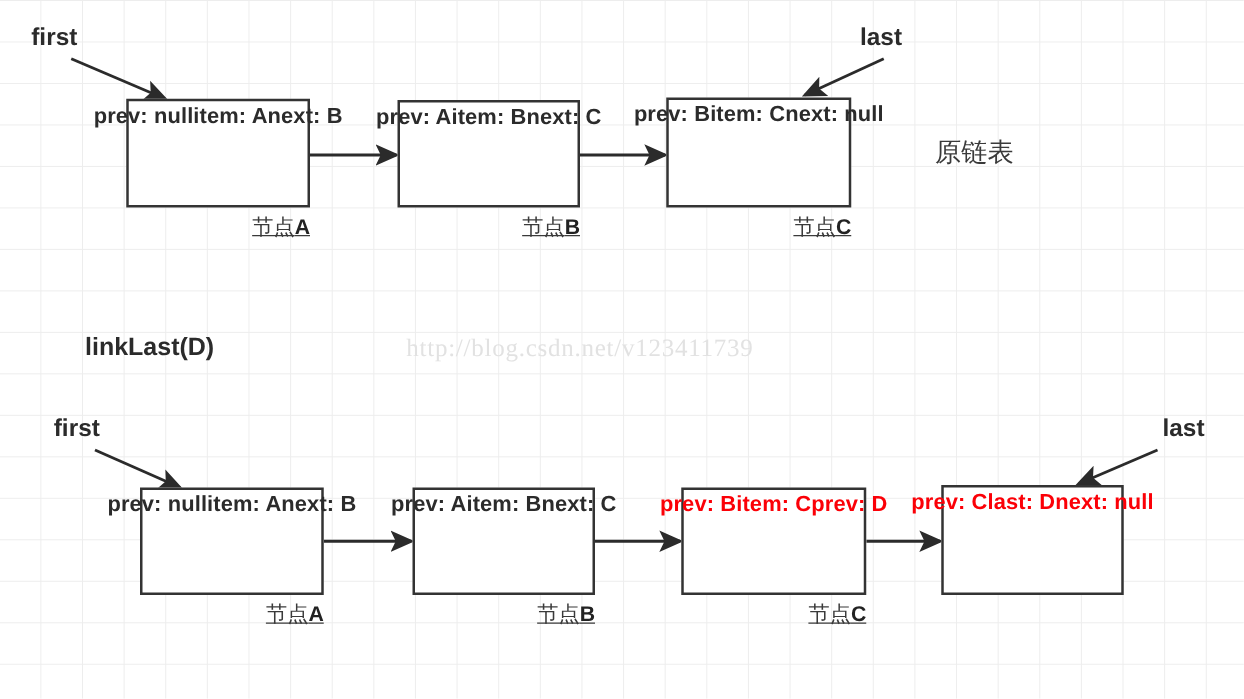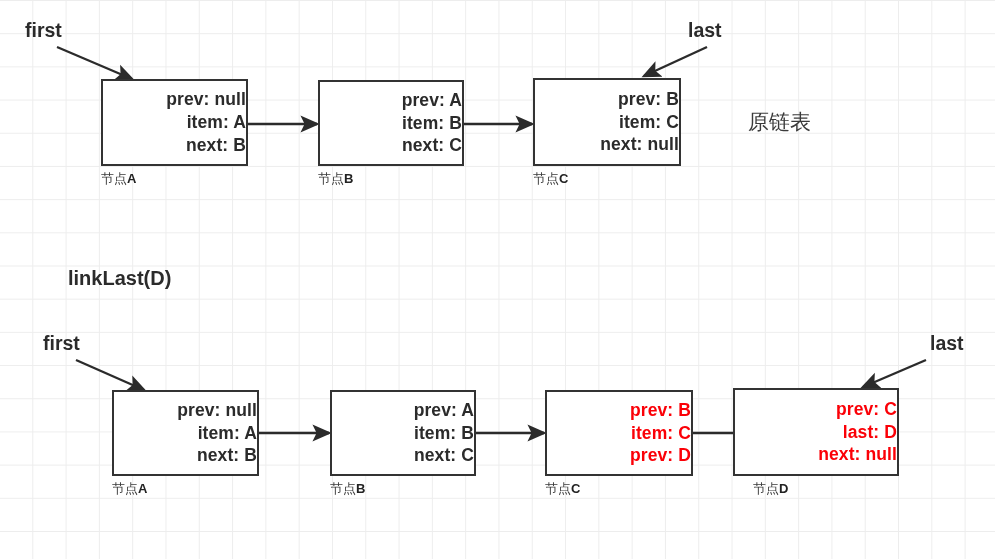--- a/index.html
+++ b/index.html
@@ -29,40 +29,40 @@
     width: 995px;
     height: 559px;
     pointer-events: none;
   }
   .node-box {
     position: absolute;
     box-sizing: border-box;
     background: #ffffff;
     border: 2.5px solid #333333;
     display: flex;
-    flex-direction: column;
-    align-items: flex-end;
+    align-items: flex-start;
     justify-content: center;
     line-height: 1.30;
   }
   .node-line {
     font-weight: bold;
     font-size: 17.5px;
     white-space: nowrap;
     letter-spacing: 0.1px;
   }
   .node-box.black .node-line { color: #2b2b2b; }
   .node-box.red .node-line { color: #fb0007; }
   .node-caption {
     position: absolute;
-    font-size: 13px;
+    font-size: 17px;
     color: #3a3a3a;
     white-space: nowrap;
-    text-align: left;
+    text-align: right;
     font-family: "DejaVu Sans", "Liberation Sans", sans-serif;
+    text-decoration: underline;
   }
   .node-caption b {
     font-family: "Liberation Sans", "DejaVu Sans", sans-serif;
     font-weight: bold;
     color: #222;
   }
   .ptr-label {
     position: absolute;
     font-size: 19.5px;
     font-weight: bold;
@@ -144,20 +144,21 @@
   <div class="node-box black" style="left:533px; top:78px; width:148px; height:88px;">
     <div class="node-line">prev: B</div>
     <div class="node-line">item: C</div>
     <div class="node-line">next: null</div>
   </div>
   <div class="node-caption" style="left:533px; top:170px; width:148px;"><span>节点</span><b>C</b></div>
 
   <div class="side-label" style="left:748px; top:108px;">原链表</div>
 
   <div class="op-label" style="left:28px; top:267px;">linkLast(D)</div>
+  <div class="watermark" style="left:325px; top:268px;">http://blog.csdn.net/v123411739</div>
 
   <div class="ptr-label" style="left:43px; top:332px;">first</div>
   <div class="ptr-label" style="left:930px; top:332px;">last</div>
 
   <div class="node-box black" style="left:112px; top:390px; width:147px; height:86px;">
     <div class="node-line">prev: null</div>
     <div class="node-line">item: A</div>
     <div class="node-line">next: B</div>
   </div>
   <div class="node-caption" style="left:112px; top:480px; width:147px;"><span>节点</span><b>A</b></div>
@@ -169,20 +170,19 @@
   </div>
   <div class="node-caption" style="left:330px; top:480px; width:146px;"><span>节点</span><b>B</b></div>
 
   <div class="node-box red" style="left:545px; top:390px; width:148px; height:86px;">
     <div class="node-line">prev: B</div>
     <div class="node-line">item: C</div>
     <div class="node-line">prev: D</div>
   </div>
   <div class="node-caption" style="left:545px; top:480px; width:148px;"><span>节点</span><b>C</b></div>
 
-  <div class="node-box red" style="left:733px; top:388px; width:166px; height:88px;">
+  <div class="node-box red" style="left:753px; top:388px; width:146px; height:88px;">
     <div class="node-line">prev: C</div>
     <div class="node-line">last: D</div>
     <div class="node-line">next: null</div>
   </div>
-  <div class="node-caption" style="left:753px; top:480px; width:146px;"><span>节点</span><b>D</b></div>
 
 </div>
 
 </body></html>

